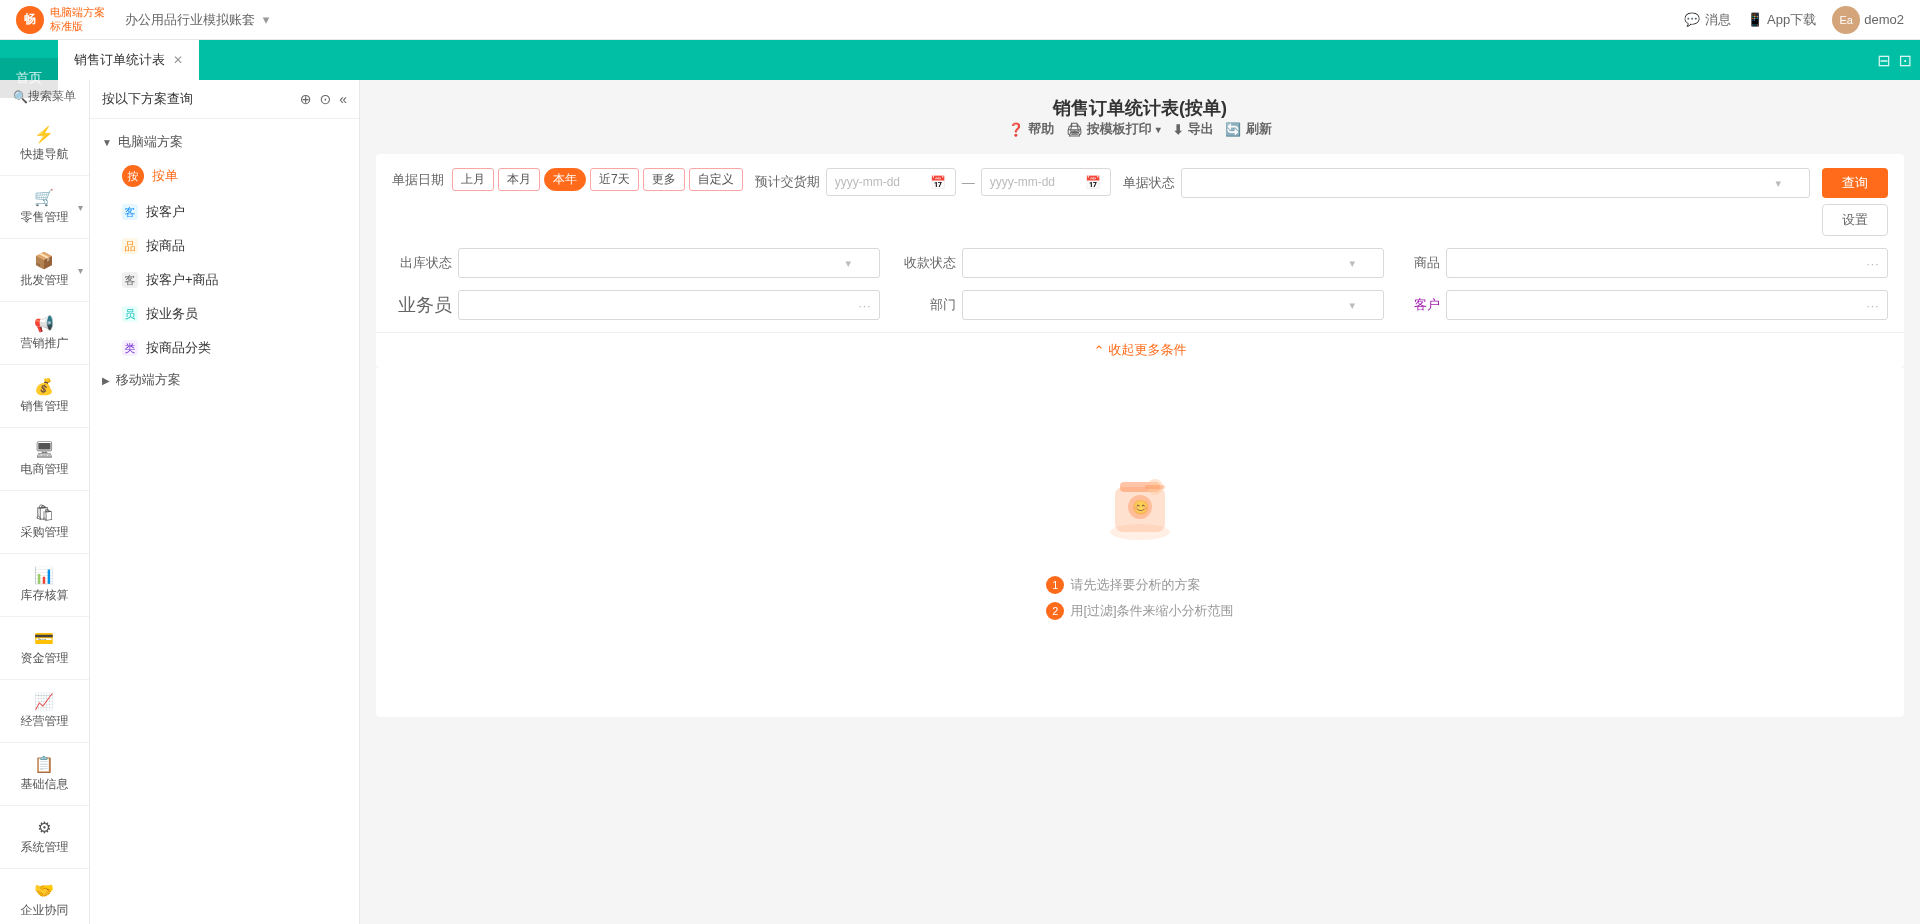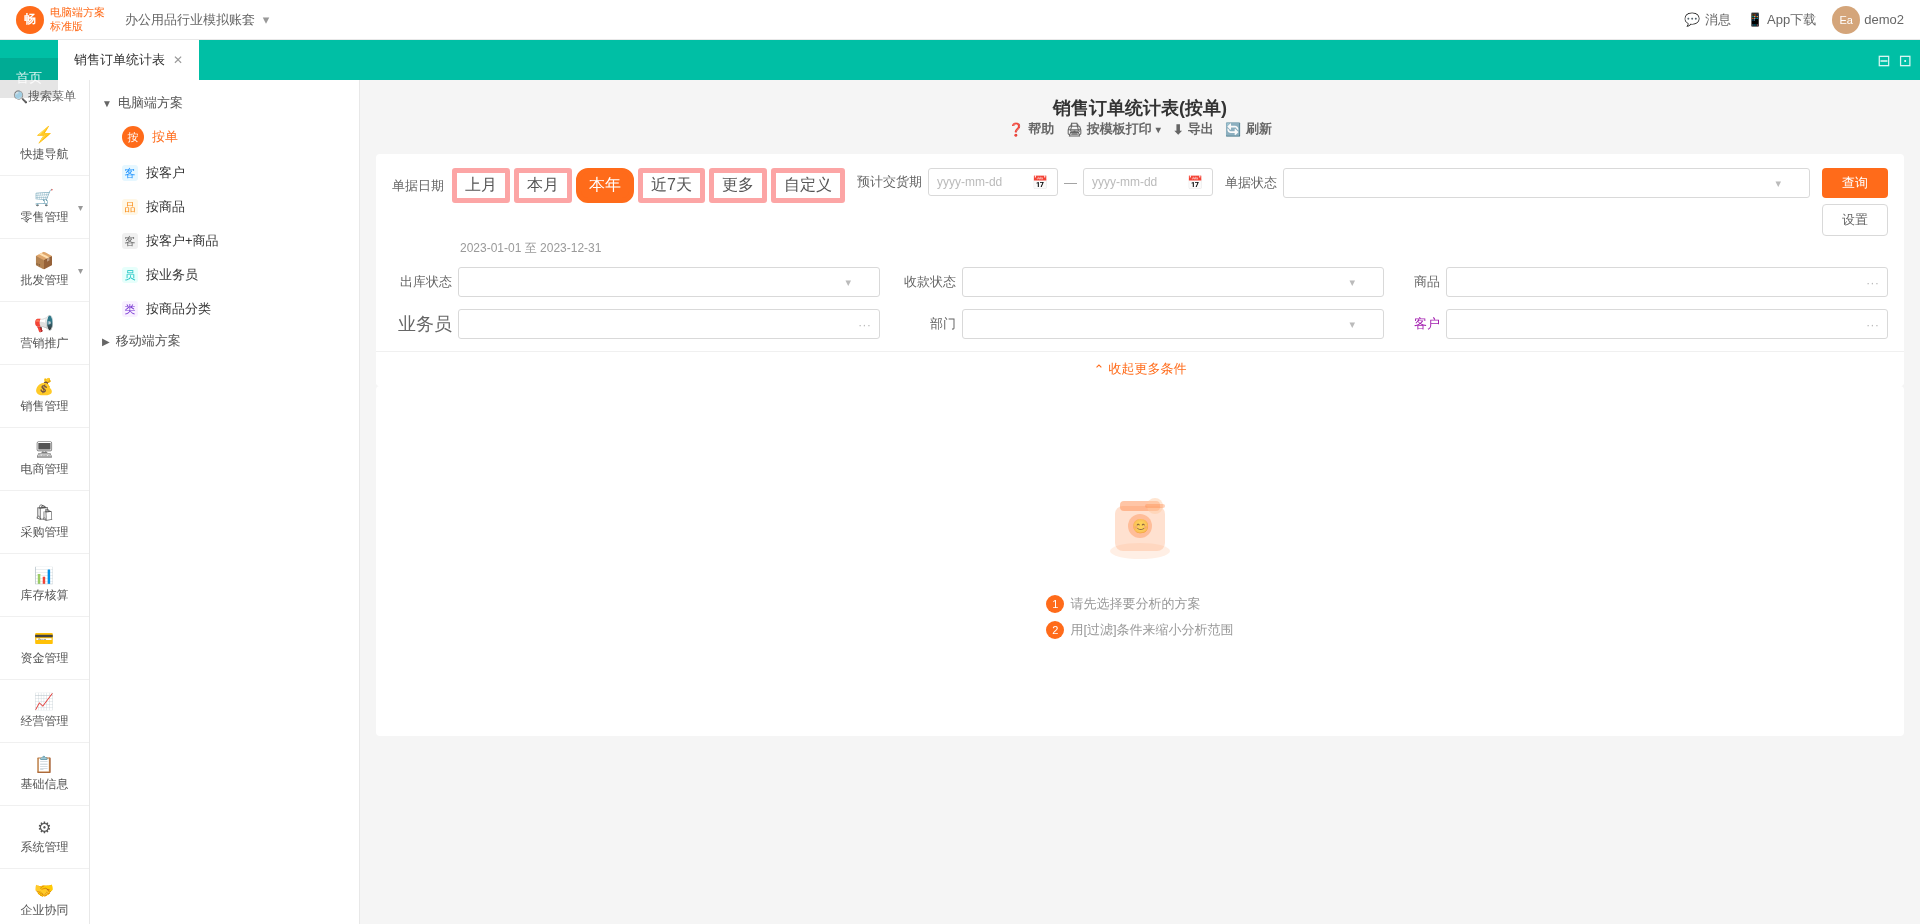--- a/index.html
+++ b/index.html
@@ -84,22 +84,22 @@
     .scheme-item .item-icon { width: 16px; height: 16px; display: inline-flex; align-items: center; justify-content: center; font-size: 11px; border-radius: 2px; }
     .icon-press { background: #ff6b1a; color: #fff; border-radius: 50%; width: 22px; height: 22px; display: flex; align-items: center; justify-content: center; font-size: 11px; }
     .icon-blue { background: #e6f7ff; color: #1890ff; }
 
     
     .main-content { flex: 1; padding: 16px; overflow-y: auto; background: #f5f5f5; }
     .page-title { font-size: 18px; font-weight: 600; color: #333; margin-bottom: 16px; display: flex; align-items: center; justify-content: space-between; flex-direction: column; }
     .page-title-actions { display: flex; gap: 12px; align-items: center; font-size: 13px; }
     .title-action { display: flex; align-items: center; gap: 4px; color: #666; cursor: pointer; }
     .date-btn {
-      padding: 2px 8px; border: 5px solid #fca5a5; border-radius: 3px;
-      font-size: 16px; color: #555; cursor: pointer; background: #fff;
+      padding: 2px 8px; border: 1px solid #fca5a5; border-radius: 3px;
+      font-size: 12px; color: #555; cursor: pointer; background: #fff;
     }
     .date-btn.active { background: #ff6b1a; color: #fff; border-color: #ff6b1a; border-radius: 12px; }
     .filter-select {
       border: 1px solid #d9d9d9; border-radius: 3px; padding: 4px 28px 4px 8px;
       font-size: 13px; min-width: 180px; flex: 1; background: #fff;
       position: relative; display: flex; align-items: center; justify-content: space-between;
       cursor: pointer; height: 30px;
     }
     .filter-select .arrow { color: #bbb; font-size: 11px; }
     .btn-query { background: #ff6b1a; color: #fff; border: none; border-radius: 4px; padding: 6px 20px; cursor: pointer; font-size: 13px; }
@@ -237,20 +237,28 @@
     <div class="sidebar-item">
       <span class="icon">🤝</span>
       <span>企业协同</span>
     </div>
 
   </div>
 
   <div class="content-area">
 
     <div class="left-panel">
+      <div class="left-panel-header">
+        <span>按以下方案查询</span>
+        <div class="left-panel-header-actions">
+          <span class="header-icon-btn">⊕</span>
+          <span class="header-icon-btn">⊙</span>
+          <span class="header-icon-btn">«</span>
+        </div>
+      </div>
       <div class="scheme-list">
         <div class="scheme-group">
           <div class="scheme-group-title">
             <span class="triangle">▼</span>
             <span>电脑端方案</span>
           </div>
           <div class="scheme-item active">
             <span class="icon-press">按</span>
             <span>按单</span>
           </div>
@@ -341,21 +349,20 @@
                 <span style="color:#bbb;"></span>
                 <span class="arrow">▾</span>
               </div>
             </div>
             <div class="query-btn-area">
               <button class="btn-query">查询</button>
               <button class="btn-settings">设置</button>
             </div>
           </div>
 
-          <div style="margin-left:68px;margin-top:-8px;margin-bottom:10px;font-size:12px;color:#999;">2023-01-01 至 2023-12-31</div>
 
           <div style="display:flex;align-items:center;gap:16px;margin-bottom:12px;">
             <div style="display:flex;align-items:center;gap:6px;flex:1;">
               <span style="color:#666;font-size:13px;width:60px;text-align:right;flex-shrink:0;">出库状态</span>
               <div class="filter-select" style="flex:1;">
                 <span style="color:#bbb;"></span>
                 <span class="arrow">▾</span>
               </div>
             </div>
             <div style="display:flex;align-items:center;gap:6px;flex:1;">

